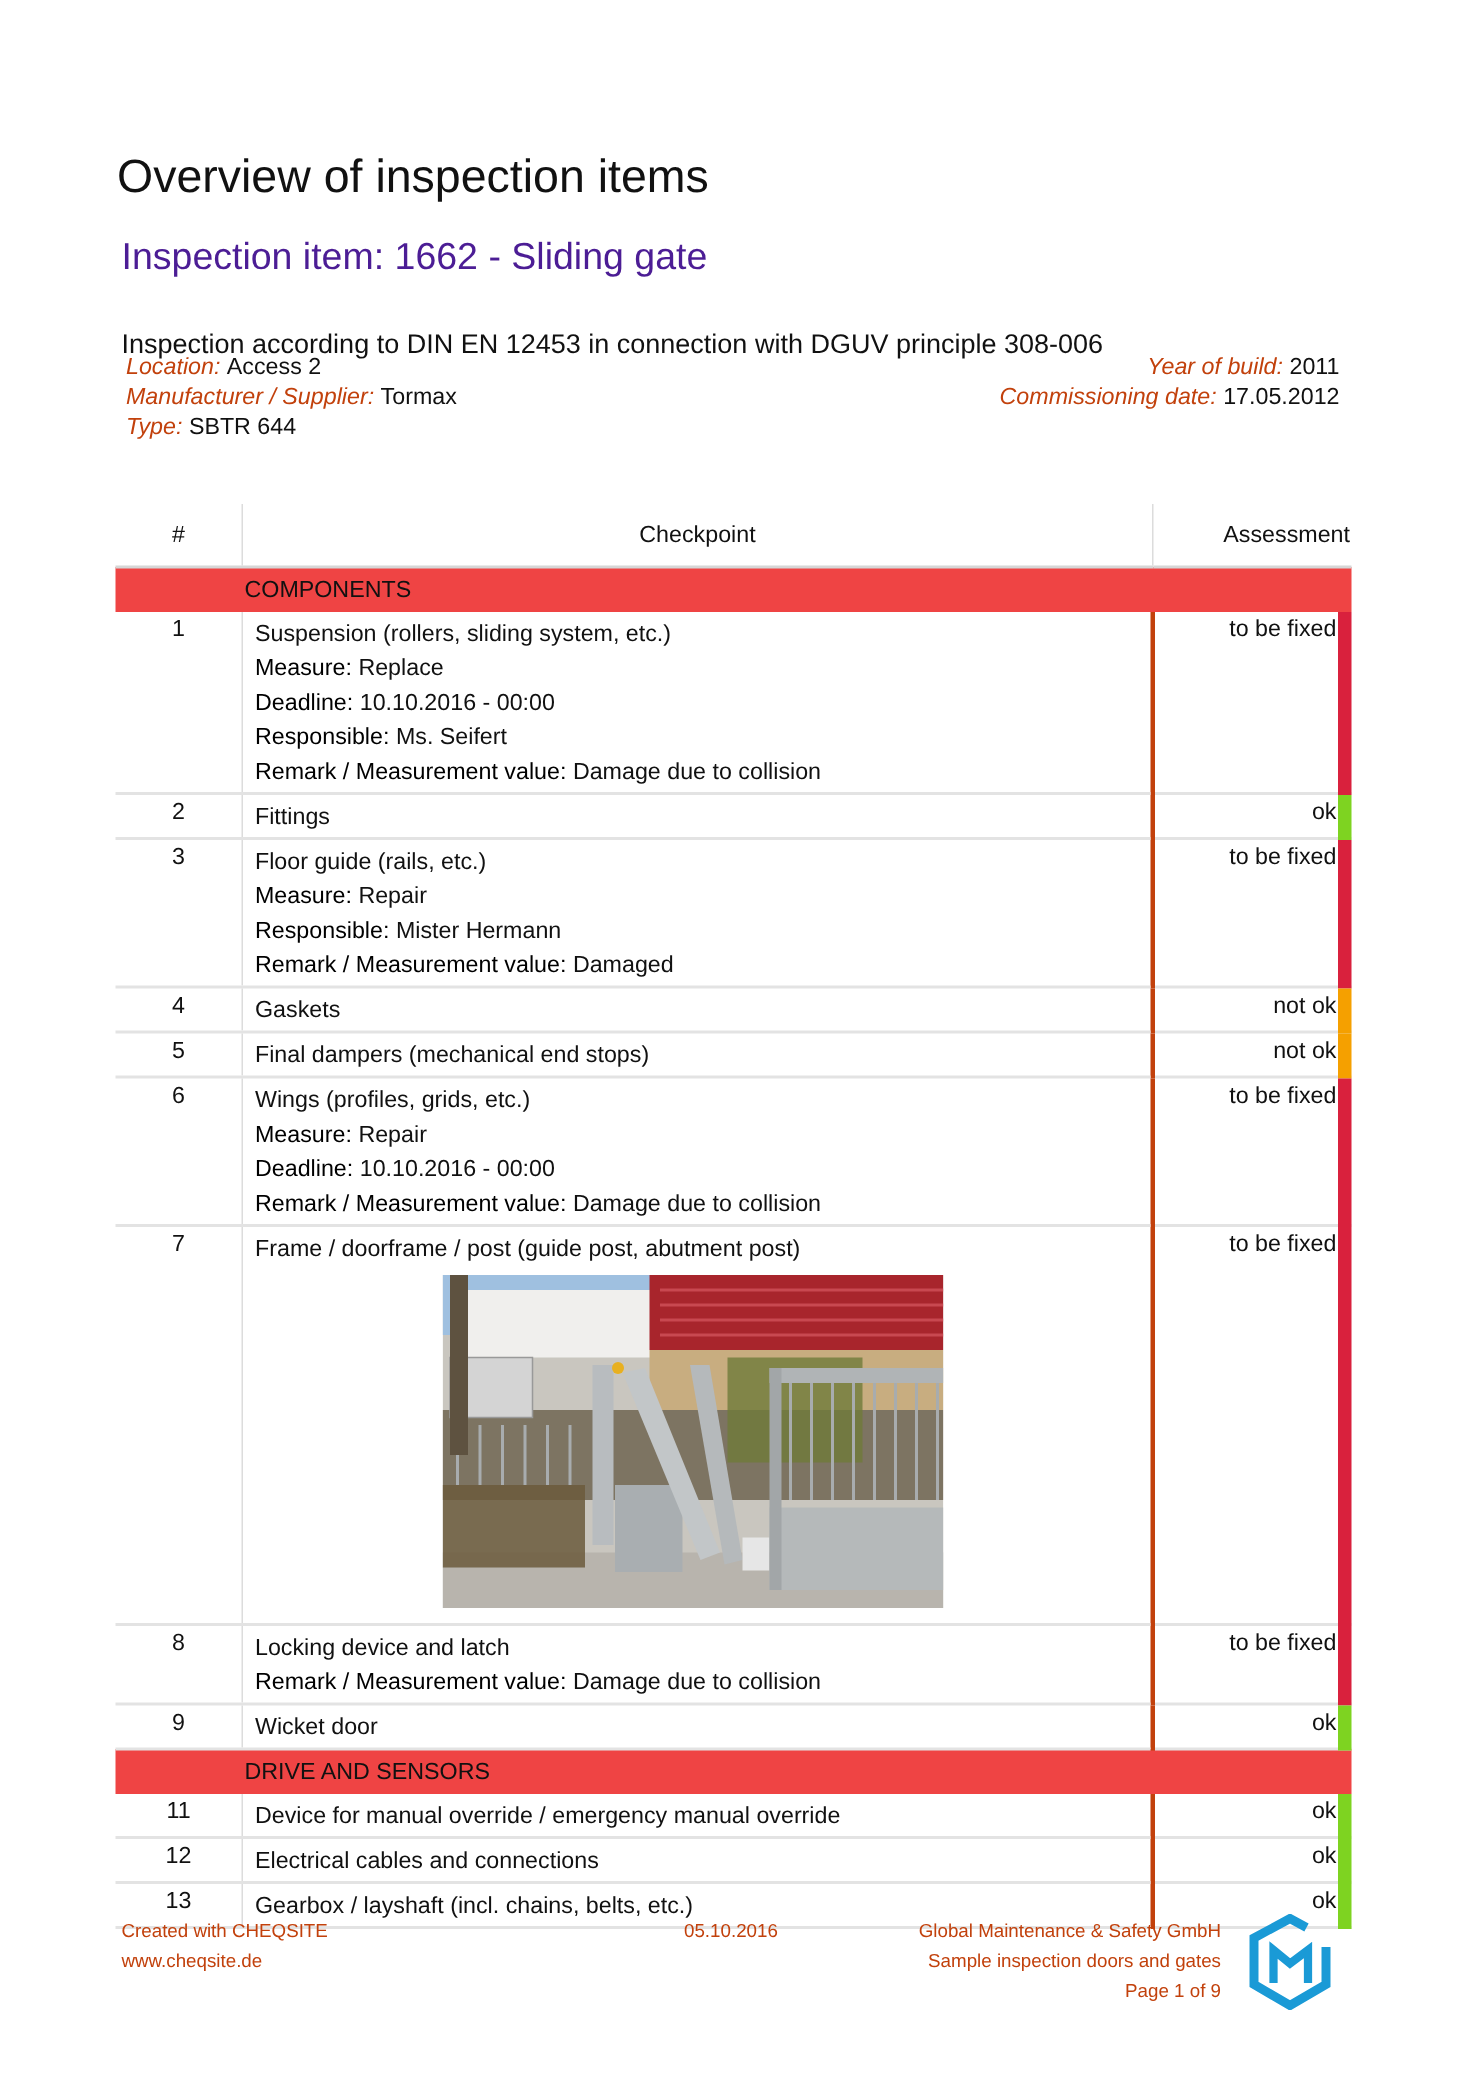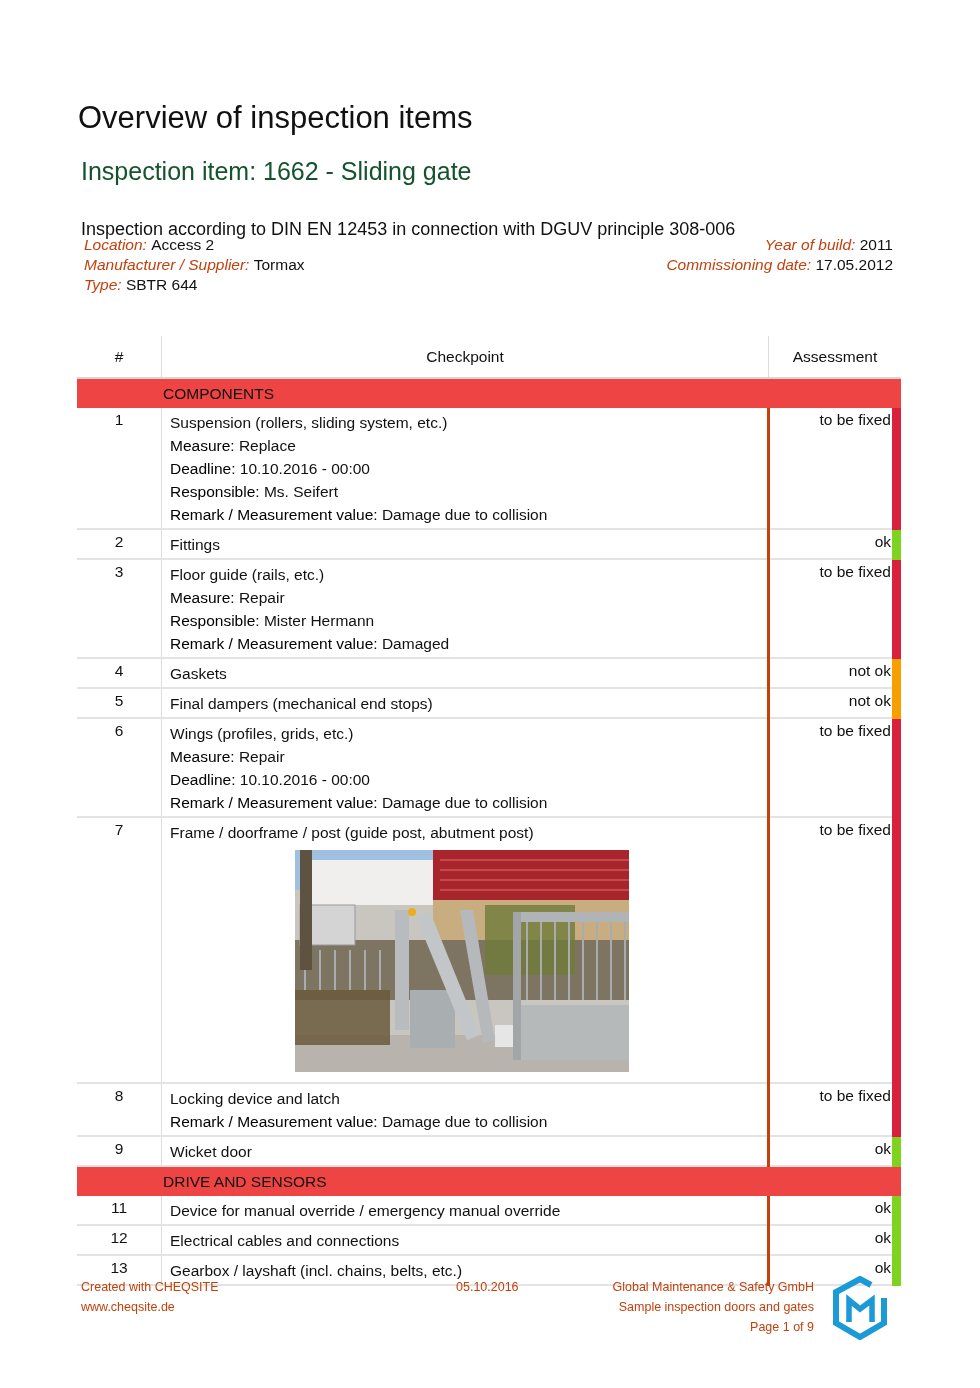--- a/index.html
+++ b/index.html
@@ -1,29 +1,29 @@
 <!DOCTYPE html>
 <html><head>
 <meta charset="utf-8">
 <style>
   html, body { margin: 0; padding: 0; background: #ffffff; }
   body { width: 980px; height: 1388px; position: relative; font-family: "Liberation Sans", sans-serif; color: #111; overflow: hidden; }
   .h1 { position: absolute; left: 78px; top: 100px; font-size: 31px; color: #111; }
-  .h2 { position: absolute; left: 81px; top: 157px; font-size: 25px; color: #14532d; }
+  .h2 { position: absolute; left: 81px; top: 157px; font-size: 25px; color: #4c1d95; }
   .h3 { position: absolute; left: 81px; top: 219px; font-size: 18px; color: #111; }
   .meta { position: absolute; font-size: 15.5px; line-height: 20px; }
   .meta .lbl { color: #c2410c; font-style: italic; }
   .meta .val { color: #111; text-align: right; }
   .meta-left { left: 84px; top: 235px; }
   .meta-right { right: 87px; top: 235px; text-align: right; }
 
   table.grid { position: absolute; left: 77px; top: 336px; width: 824px; border-collapse: collapse; font-size: 15.5px; }
   table.grid th { font-weight: normal; height: 39px; text-align: center; border-bottom: 2px solid #d6d6d6; }
   table.grid th.c-num { width: 82px; }
-  table.grid th.c-ass { width: 130px; }
+  table.grid th.c-ass { width: 130px; text-align: right; }
   table.grid th.c-chk { border-left: 1px solid #dcdcdc; border-right: 1px solid #dcdcdc; }
   table.grid td { vertical-align: top; padding: 0; }
   tr.section td { background: #ef4444; height: 29px; vertical-align: middle; }
   tr.section td.sec-label { padding-left: 86px; }
   tr.item td { border-bottom: 2px solid #e3e3e3; }
   td.num { width: 82px; text-align: center; padding-top: 3px !important; }
   td.chk { border-left: 1px solid #dcdcdc; border-right: 3px solid #c2410c; padding: 3px 8px 2px 8px !important; }
   td.ass { position: relative; text-align: right; padding-top: 3px !important; padding-right: 10px !important; }
   td.ass .bar { position: absolute; right: 0; top: 0; bottom: -2px; width: 9px; }
   .line { line-height: 23px; height: 23px; white-space: nowrap; }

